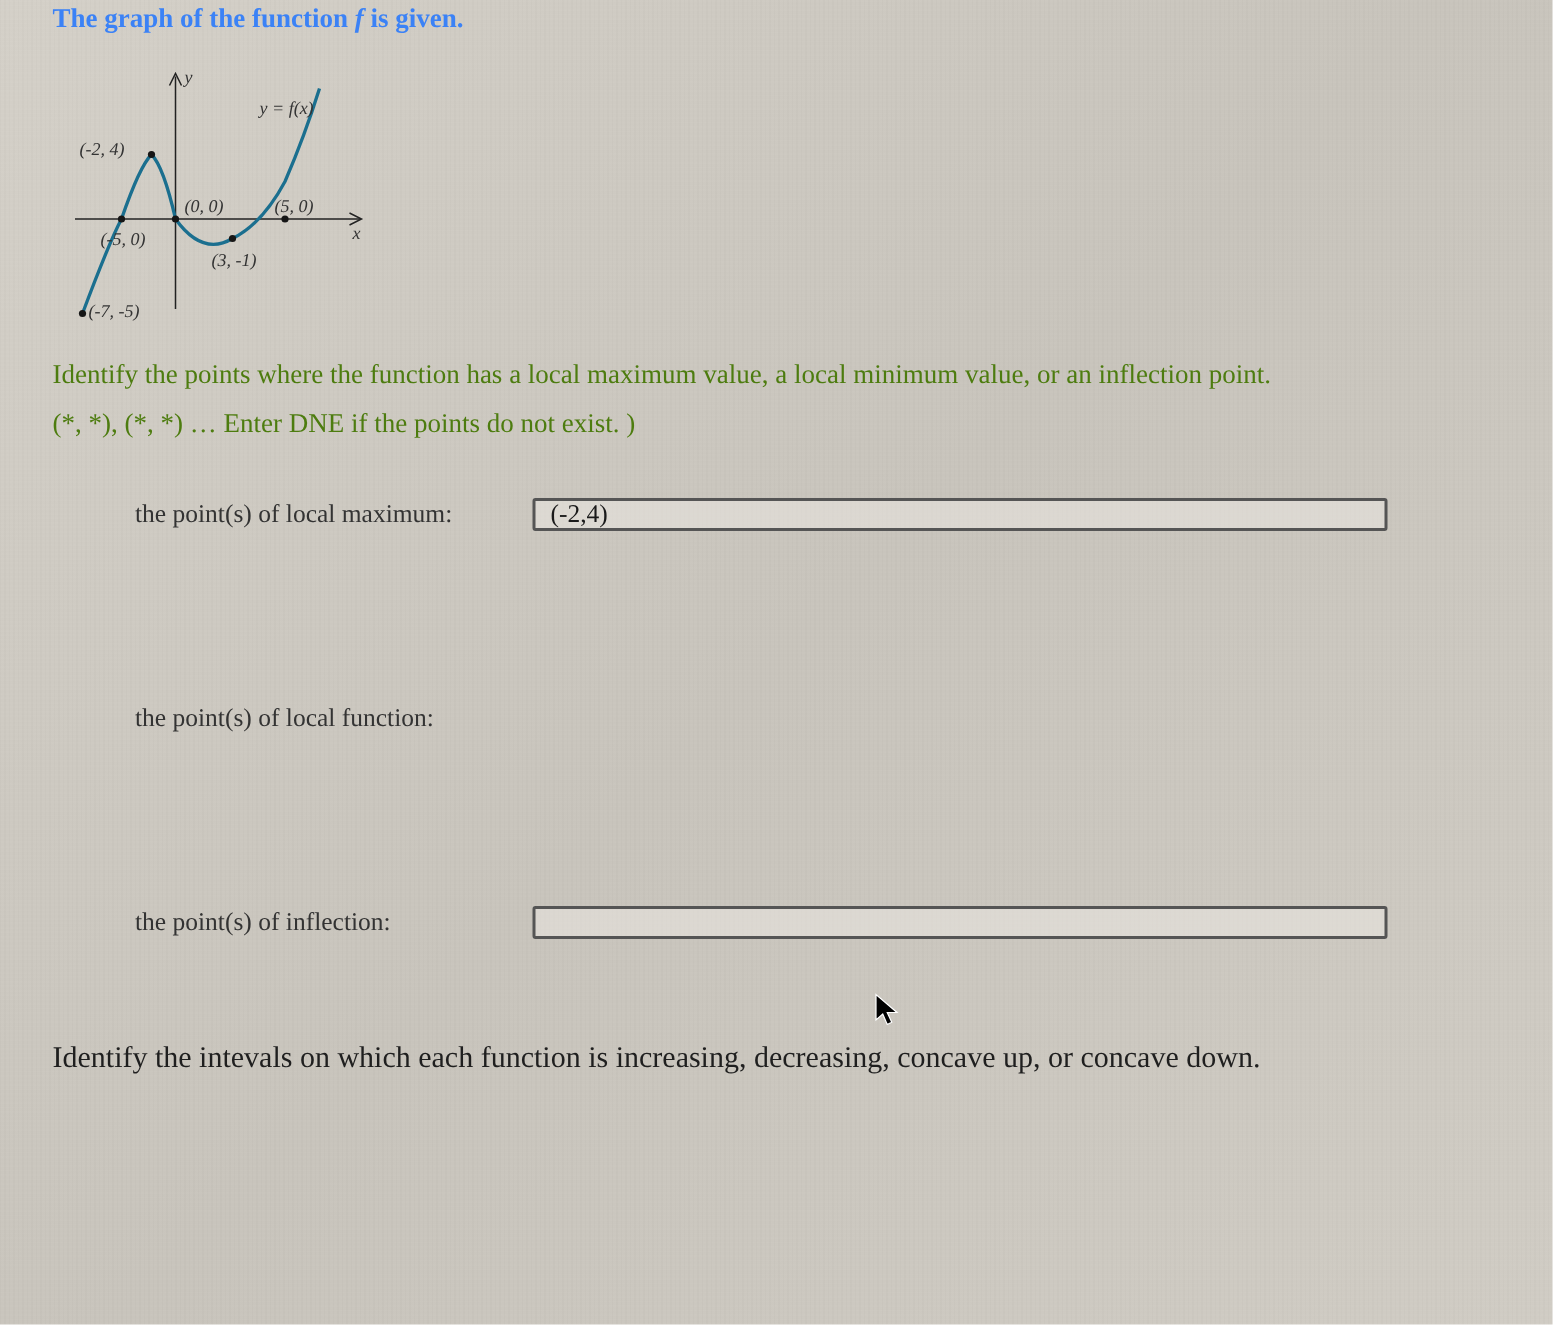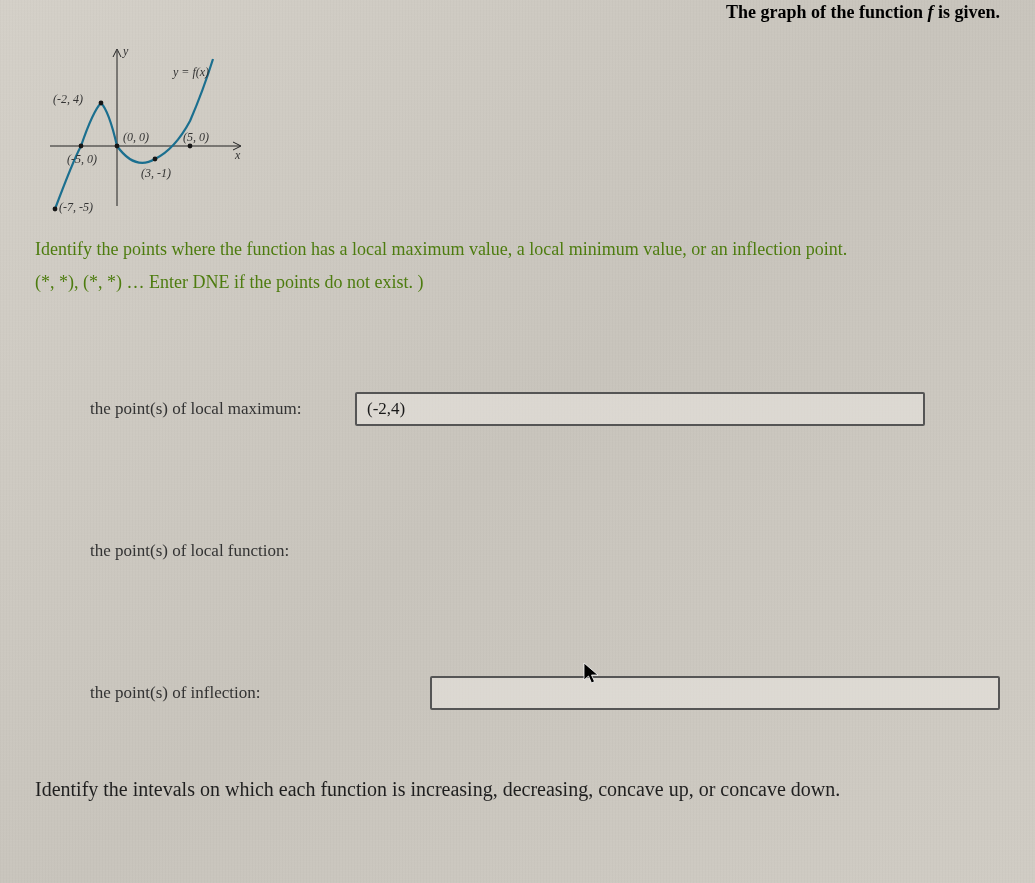--- a/index.html
+++ b/index.html
@@ -15,33 +15,33 @@
   }
   .noise {
     position: absolute;
     inset: 0;
     background:
       repeating-linear-gradient(90deg, rgba(0,0,0,0.015) 0px, rgba(0,0,0,0.015) 1px, transparent 1px, transparent 3px),
       repeating-linear-gradient(0deg, rgba(255,255,255,0.02) 0px, rgba(255,255,255,0.02) 1px, transparent 1px, transparent 3px);
     pointer-events: none;
   }
   .content { position: relative; z-index: 1; }
-  .title-line { font-size: 18px; font-weight: bold; color: #000000; margin-top: 2px; text-align: right; }
+  .title-line { font-size: 18px; font-weight: bold; color: #3b82f6; margin-top: 2px; }
   .title-line .fn { font-style: italic; }
   .graph-box { margin: 18px 0 12px 10px; width: 200px; height: 180px; position: relative; }
   .graph-box svg { width: 100%; height: 100%; }
   .glabel { font-size: 12px; fill: #333; font-family: Georgia, serif; font-style: italic; }
   .instr { font-size: 18px; line-height: 1.85; color: #4d7c0f; margin-top: 10px; }
-  .fields { margin-top: 92px; }
+  .fields { margin-top: 32px; }
   .field-row { display: flex; align-items: center; margin-bottom: 115px; padding-left: 55px; }
-  .field-row.last { margin-bottom: 60px; justify-content: space-between; }
+  .field-row.last { margin-bottom: 60px; }
   .field-label { font-size: 17px; color: #333; width: 265px; flex-shrink: 0; }
   .field-input {
     flex: 1;
-    height: 34px;
+    height: 22px;
     border: 2px solid #555;
     background: rgba(235,232,225,0.55);
     font-family: Georgia, serif;
     font-size: 17px;
     padding: 4px 10px;
     color: #1a1a1a;
     max-width: 570px;
     border-radius: 2px;
   }
   .instr2 { font-size: 20px; line-height: 1.9; color: #1f1f1f; margin-top: 10px; }

